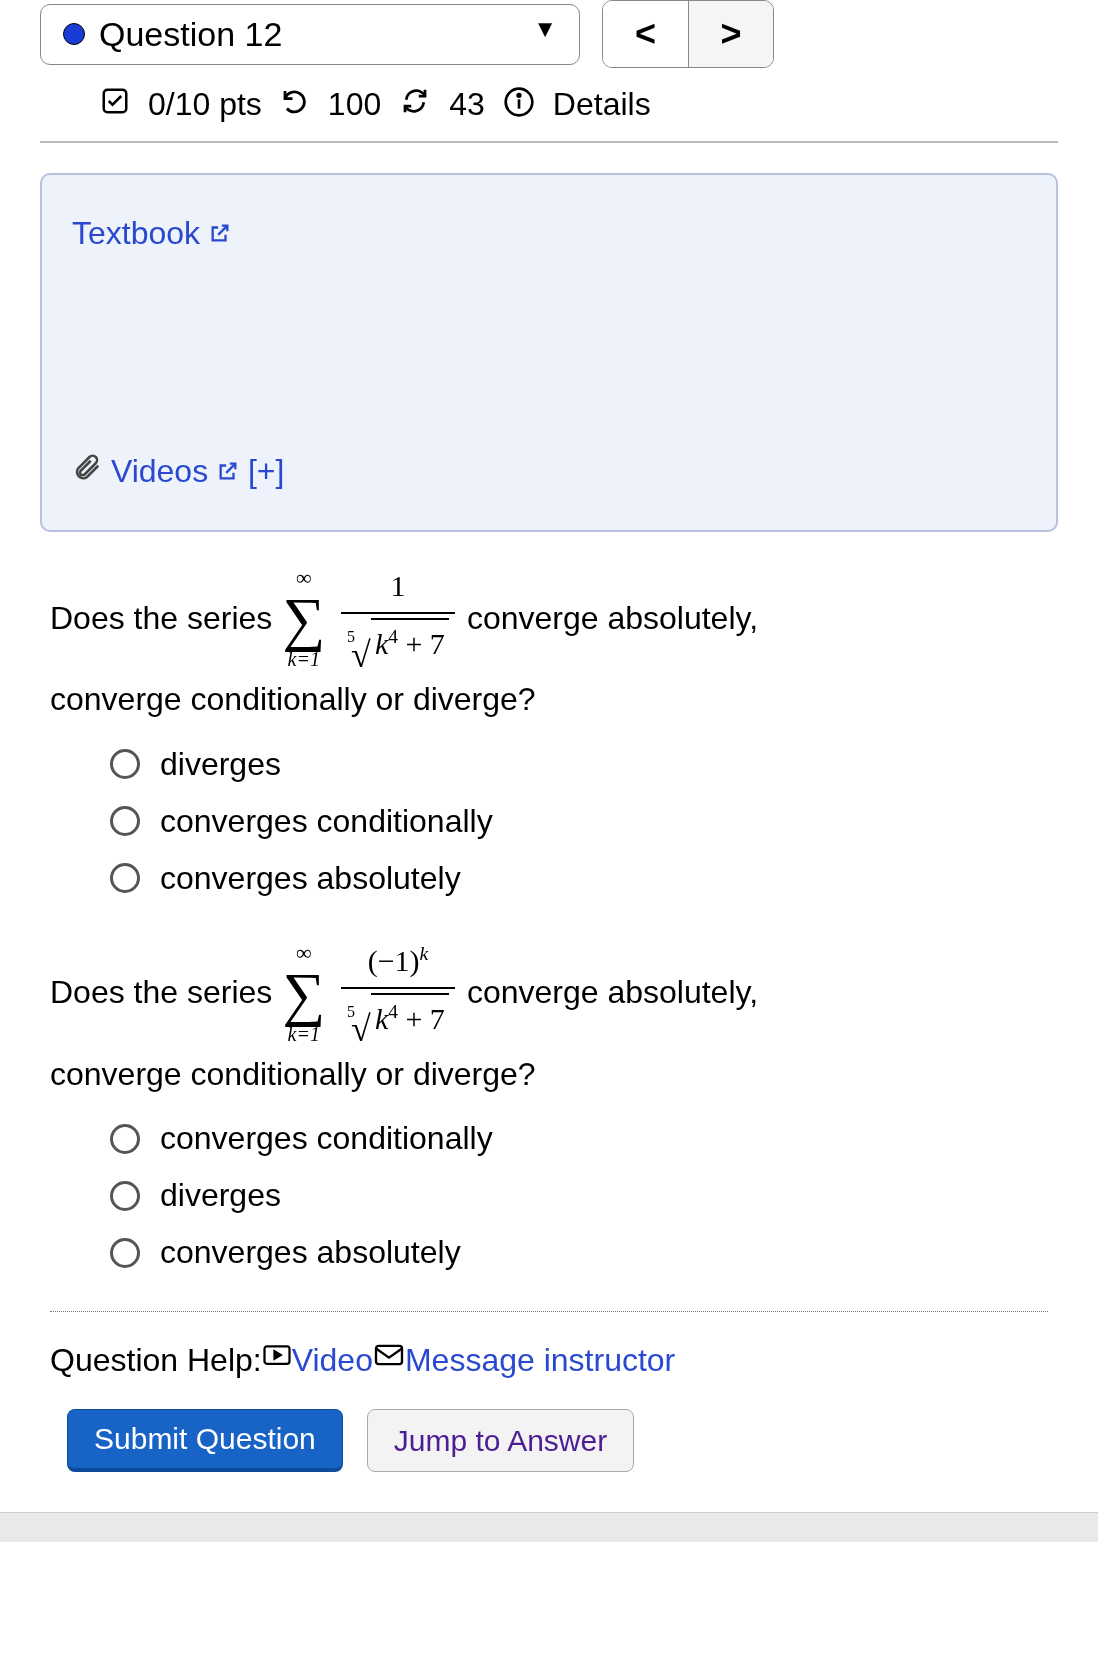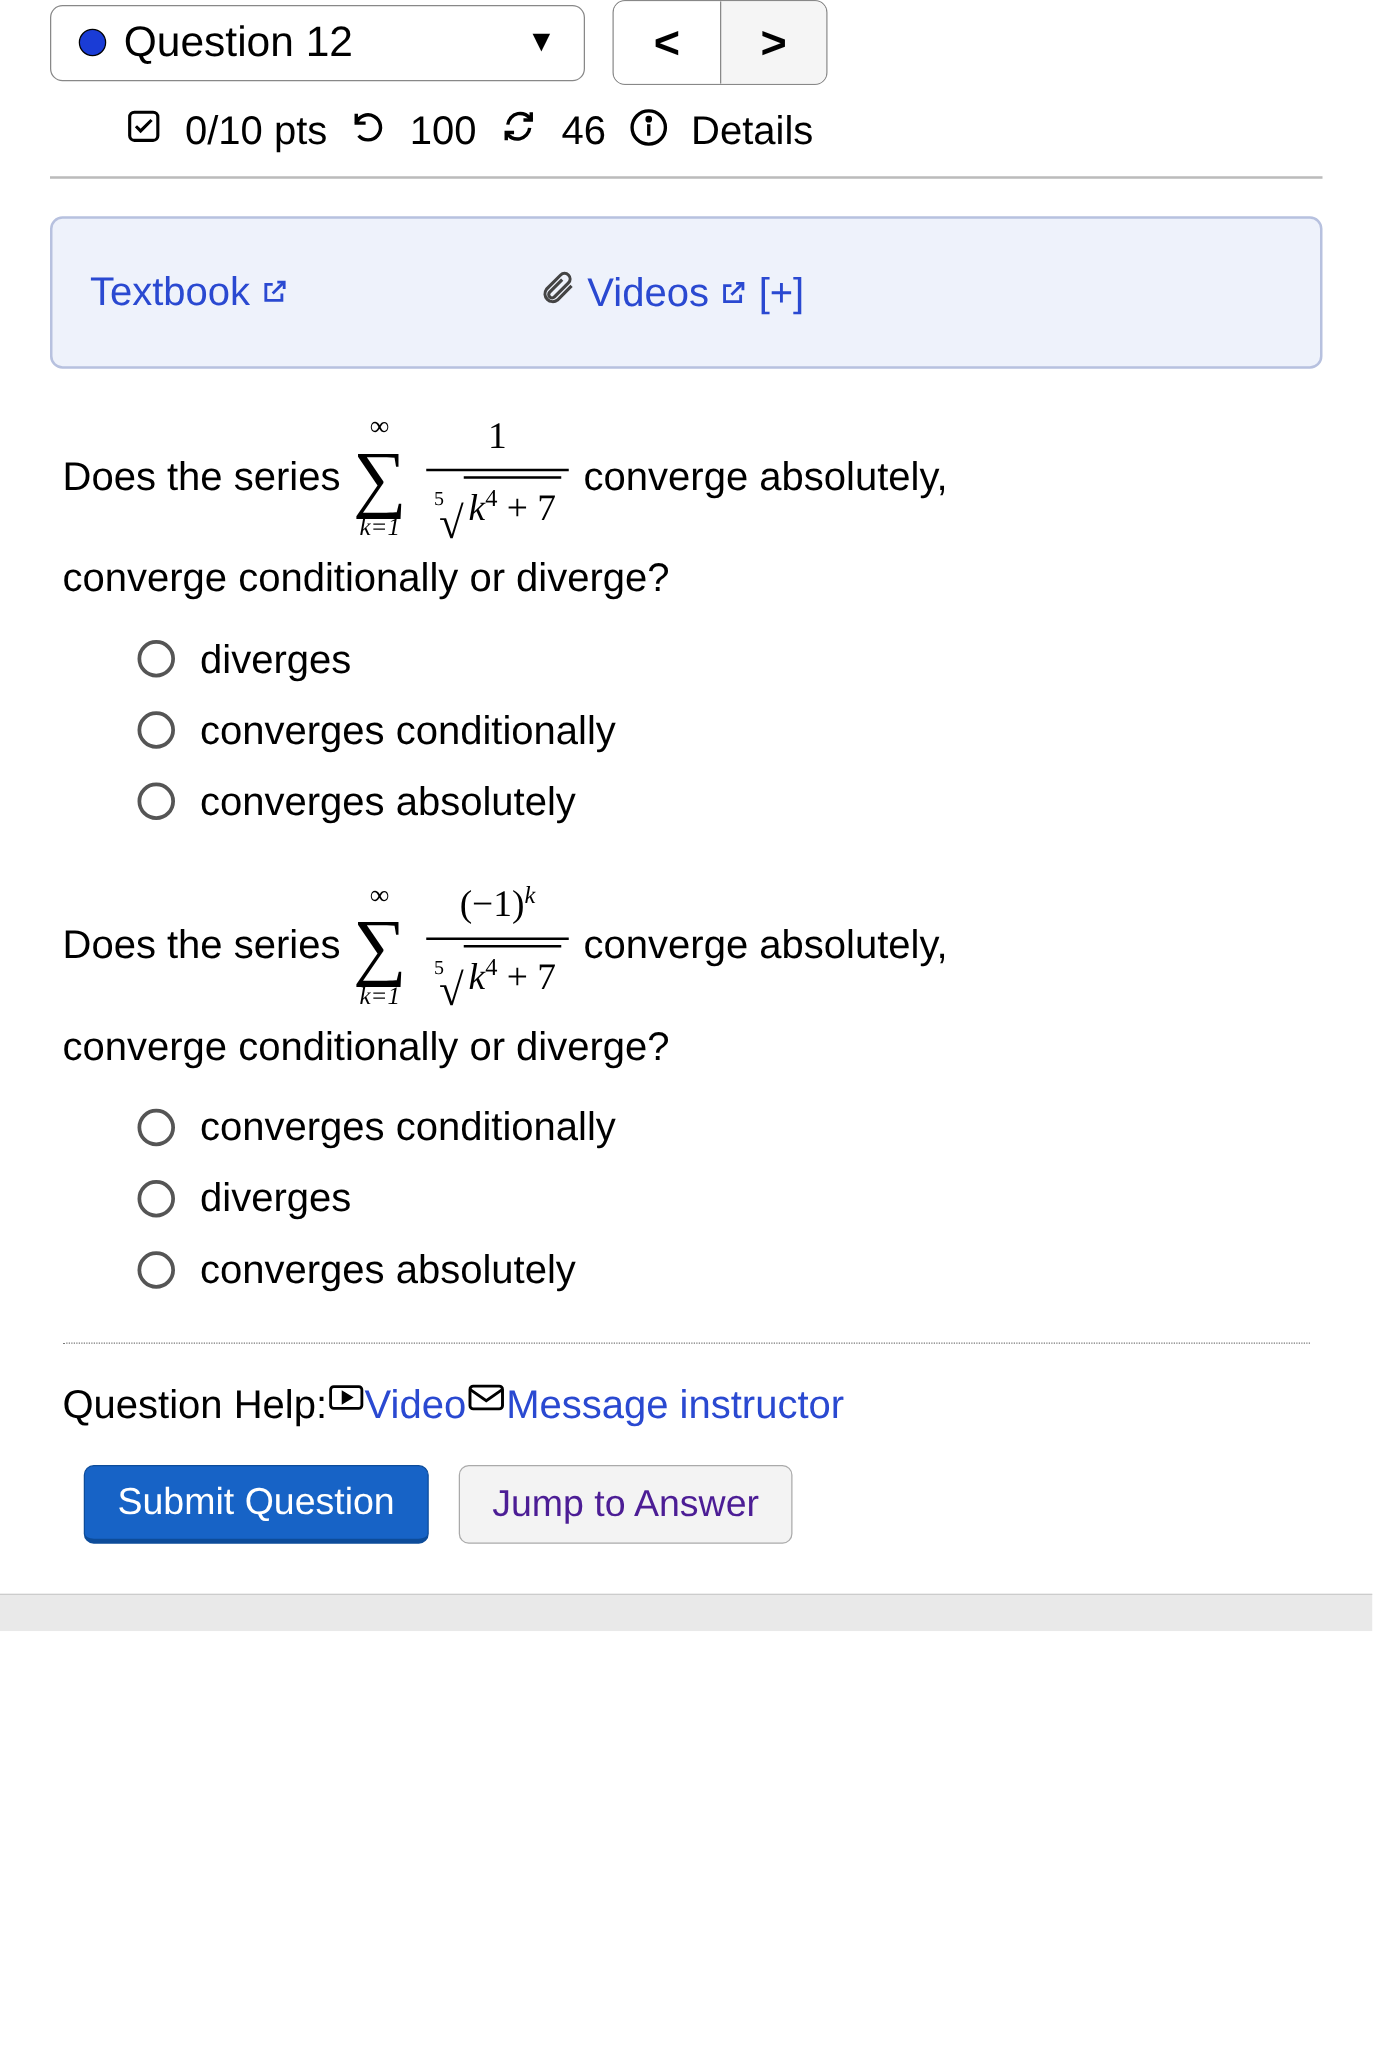--- a/index.html
+++ b/index.html
@@ -11,26 +11,26 @@
     width: 1098px;
   }
   .toprow {
     display: flex;
     align-items: center;
     gap: 22px;
     padding: 0 40px;
   }
   .question-select {
     display: flex;
-    align-items: center;
+    align-items: flex-start;
     justify-content: space-between;
     border: 1.5px solid #888;
     border-radius: 10px;
     padding: 10px 22px;
-    width: 428px;
+    width: 540px;
     background: #fff;
   }
   .qsel-left { display:flex; align-items:center; gap:14px; }
   .dot {
     width: 22px; height: 22px; border-radius: 50%;
     background: #1a3cd6;
     border: 1px solid #000;
     display:inline-block;
   }
   .qtitle { font-size: 34px; }
@@ -58,20 +58,21 @@
   .ico { display:inline-flex; }
   .resources {
     margin: 30px 40px;
     border: 2px solid #b7c1df;
     border-radius: 10px;
     background: #eef2fb;
     padding: 40px 30px;
     display:flex;
     gap: 200px;
     font-size: 32px;
+    flex-direction: column;
   }
   .link { color: #2a49d1; }
   .bracket { color: #2a49d1; }
   .qtext {
     margin: 20px 50px 10px 50px;
     font-size: 32px;
     line-height: 1.6;
   }
   .inline-row { display:flex; align-items:center; flex-wrap:wrap; gap: 6px; }
   .sigma-block {
@@ -175,21 +176,21 @@
   </span>
   <span>100</span>
   <span class="ico">
     <svg width="32" height="30" viewBox="0 0 24 24" fill="none" stroke="#000" stroke-width="2.2">
         <path d="M20 8a8 8 0 0 0-15 3"></path>
         <path d="M20 3v5h-5"></path>
         <path d="M4 16a8 8 0 0 0 15-3"></path>
         <path d="M4 21v-5h5"></path>
       </svg>
   </span>
-  <span>46</span>
+  <span>43</span>
   <span class="ico">
     <svg width="32" height="32" viewBox="0 0 24 24" fill="none" stroke="#000" stroke-width="2">
         <circle cx="12" cy="12" r="10"></circle>
         <line x1="12" y1="10" x2="12" y2="17"></line>
         <circle cx="12" cy="7" r="1" fill="#000"></circle>
       </svg>
   </span>
   <span>Details</span>
 </div>
 

